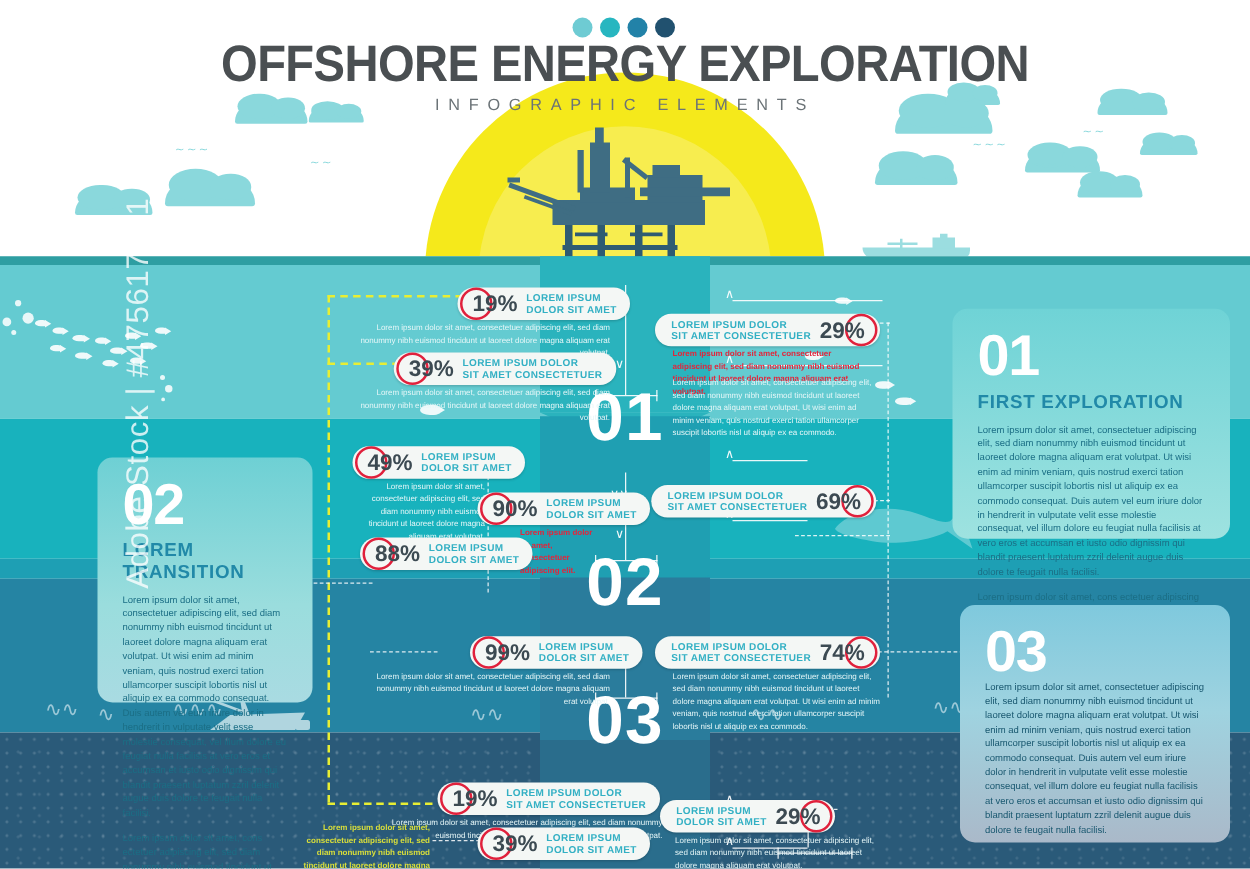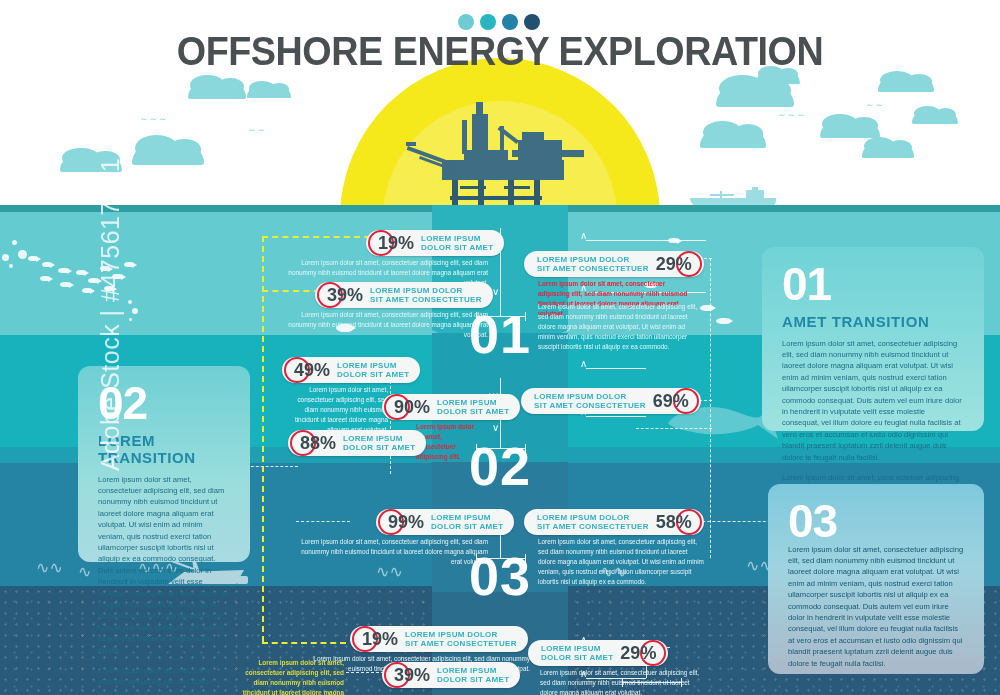--- a/index.html
+++ b/index.html
@@ -440,21 +440,21 @@
 
   <div class="bird-mark" style="left:580px; top:232px;">∧</div>
   <div class="bird-mark" style="left:580px; top:284px;">∧</div>
   <div class="bird-mark" style="left:580px; top:360px;">∧</div>
   <div class="bird-mark" style="left:580px; top:408px;">∧</div>
   <div class="bird-mark" style="left:580px; top:636px;">∧</div>
   <div class="bird-mark" style="left:580px; top:670px;">∧</div>
 
   <div class="panel panel01">
     <div class="pnum">01</div>
-    <div class="ptitle">AMET TRANSITION</div>
+    <div class="ptitle">FIRST EXPLORATION</div>
     <p>Lorem ipsum dolor sit amet, consectetuer adipiscing elit, sed diam nonummy nibh euismod tincidunt ut laoreet dolore magna aliquam erat volutpat. Ut wisi enim ad minim veniam, quis nostrud exerci tation ullamcorper suscipit lobortis nisl ut aliquip ex ea commodo consequat. Duis autem vel eum iriure dolor in hendrerit in vulputate velit esse molestie consequat, vel illum dolore eu feugiat nulla facilisis at vero eros et accumsan et iusto odio dignissim qui blandit praesent luptatum zzril delenit augue duis dolore te feugait nulla facilisi.</p>
     <p>Lorem ipsum dolor sit amet, cons ectetuer adipiscing elit, sed diam nonummy nibh euismod tincidunt ut laoreet dolore magna aliquam erat volutpat. Ut wisi enim ad minim veniam, quis nostrud exerci tation ullamcorper suscipit lobortis nisl ut aliquip ex ea commodo consequat.</p>
   </div>
 
   <div class="panel panel02">
     <div class="pnum">02</div>
     <div class="ptitle">LOREM TRANSITION</div>
     <p>Lorem ipsum dolor sit amet, consectetuer adipiscing elit, sed diam nonummy nibh euismod tincidunt ut laoreet dolore magna aliquam erat volutpat. Ut wisi enim ad minim veniam, quis nostrud exerci tation ullamcorper suscipit lobortis nisl ut aliquip ex ea commodo consequat. Duis autem vel eum iriure dolor in hendrerit in vulputate velit esse molestie consequat, vel illum dolore eu feugiat nulla facilisis at vero eros et accumsan et iusto odio dignissim qui blandit praesent luptatum zzril delenit augue duis dolore te feugait nulla facilisi.</p>
     <p>Lorem ipsum dolor sit amet, cons ectetuer adipiscing elit, sed diam nonummy nibh euismod tincidunt ut laoreet dolore magna aliquam erat volutpat. Ut wisi enim ad minim veniam, quis nostrud exerci tation ullamcorper suscipit lobortis nisl ut aliquip ex ea commodo consequat.</p>
   </div>
@@ -525,21 +525,21 @@
     <div class="ring"></div>
     <span class="pct">99%</span>
     <span class="blabel" style="white-space:pre-line;">LOREM IPSUM
 DOLOR SIT AMET</span>
   </div>
   <div class="bodytext teal r" style="left:290px; top:537px; width:198px;">Lorem ipsum dolor sit amet, consectetuer adipiscing elit, sed diam nonummy nibh euismod tincidunt ut laoreet dolore magna aliquam erat volutpat.</div>
 
   <div class="badge right-pct" style="left:524px; top:509px;">
     <span class="blabel" style="white-space:pre-line;">LOREM IPSUM DOLOR
 SIT AMET CONSECTETUER</span>
-    <span class="pct">58%</span>
+    <span class="pct">74%</span>
     <div class="ring"></div>
   </div>
   <div class="bodytext teal" style="left:538px; top:537px; width:168px;">Lorem ipsum dolor sit amet, consectetuer adipiscing elit, sed diam nonummy nibh euismod tincidunt ut laoreet dolore magna aliquam erat volutpat. Ut wisi enim ad minim veniam, quis nostrud exerci tation ullamcorper suscipit lobortis nisl ut aliquip ex ea commodo.</div>
 
   <div class="badge left-pct" style="left:350px; top:626px;">
     <div class="ring"></div>
     <span class="pct">19%</span>
     <span class="blabel" style="white-space:pre-line;">LOREM IPSUM DOLOR
 SIT AMET CONSECTETUER</span>
   </div>
@@ -561,16 +561,17 @@
   </div>
   <div class="bodytext teal" style="left:540px; top:668px; width:166px;">Lorem ipsum dolor sit amet, consectetuer adipiscing elit, sed diam nonummy nibh euismod tincidunt ut laoreet dolore magna aliquam erat volutpat.</div>
 
   <div class="dots">
     <i style="background:#6ecbd3"></i>
     <i style="background:#27b6c0"></i>
     <i style="background:#2282a8"></i>
     <i style="background:#21516f"></i>
   </div>
   <div class="maintitle">OFFSHORE ENERGY EXPLORATION</div>
+  <div class="subtitle">INFOGRAPHIC ELEMENTS</div>
 
   <div class="wm">Adobe Stock | #475617701</div>
 
 </div>
 
 </body></html>

